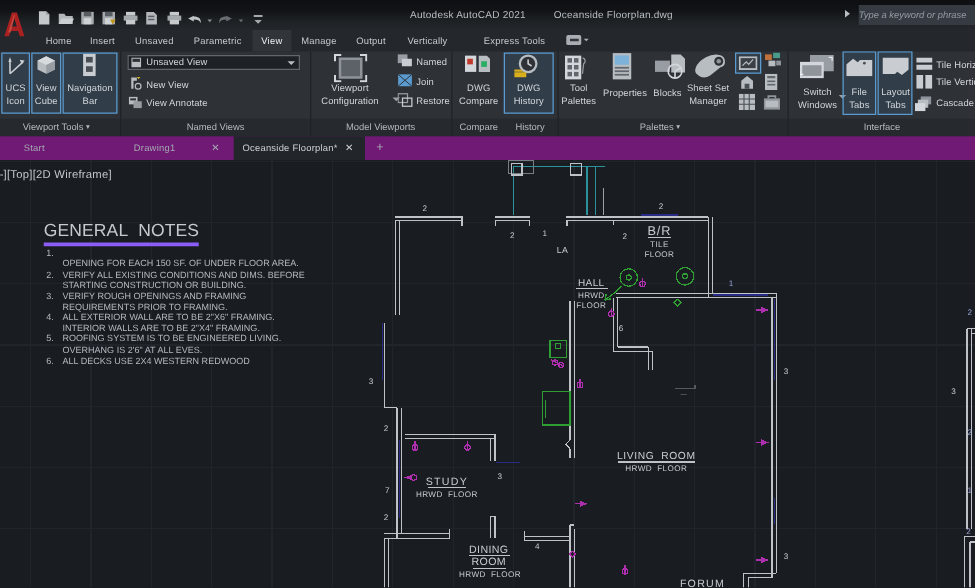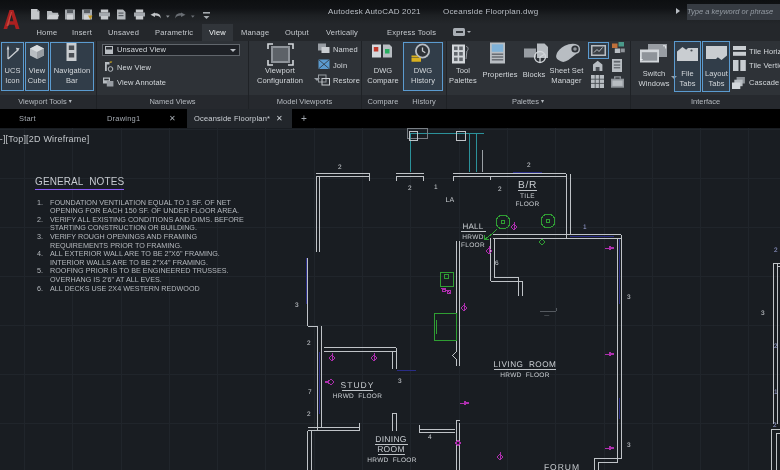--- a/index.html
+++ b/index.html
@@ -21,29 +21,29 @@
 #ribbon{position:absolute;left:0;top:41px;width:780px;height:68px;background:#2e3237;overflow:hidden}
 #lblrow{position:absolute;left:0;top:54px;width:780px;height:14px;background:#26292e}
 .lbl{position:absolute;top:55px;height:12px;line-height:12px;font-size:7.5px;color:#b4b9bf;text-align:center}
 .sep{position:absolute;top:0;width:1px;height:68px;background:#1f2226}
 .btn-hl{position:absolute;border:1px solid #5b9bd0;background:rgba(70,130,180,.15)}
 .bt{position:absolute;font-size:7.5px;color:#d3d7db;text-align:center;line-height:9.5px;letter-spacing:.1px}
 .btl{position:absolute;font-size:7.5px;color:#d3d7db;text-align:left;line-height:9.5px;letter-spacing:.1px;white-space:nowrap}
 .ico{position:absolute}
 .caret-d{position:absolute;width:0;height:0;border-top:3px solid #b9bec4;border-left:3px solid transparent;border-right:3px solid transparent}
 
-#tabbar{position:absolute;left:0;top:109px;width:780px;height:19px;background:#000000}
+#tabbar{position:absolute;left:0;top:109px;width:780px;height:19px;background:#701a75}
 .ftab{position:absolute;top:0;height:19px;font-size:7.5px;color:#a4aab1;line-height:19px;letter-spacing:.2px}
 #ftab-active{background:#22262b;color:#ced3d8}
 .fx{position:absolute;font-size:8px;color:#a4aab1;line-height:19px}
 
 #canvas{position:absolute;left:0;top:128px;width:780px;height:342px;background:#191d22}
 #vplabel{position:absolute;left:-3px;top:134px;font-size:9px;color:#c3c7cb;letter-spacing:.2px}
 .gn{position:absolute;font-size:7.2px;color:#b5b9be;white-space:nowrap;letter-spacing:.02px}
-.gn-h{position:absolute;left:35px;top:176px;font-size:10px;color:#c6cacf;letter-spacing:0.1px;border-bottom:1px solid #8b5cf6;padding-bottom:1.5px}
+.gn-h{position:absolute;left:35px;top:176px;font-size:14px;color:#c6cacf;letter-spacing:0.1px;border-bottom:3px solid #8b5cf6;padding-bottom:1.5px}
 
 #headline{position:absolute;left:0;top:192.3px;width:780px;text-align:center;font-family:"Liberation Serif",serif;font-weight:bold;font-size:44.5px;line-height:43px;color:#fff;-webkit-text-stroke:2.4px #fff;letter-spacing:0.3px;text-shadow:2px 3px 0 #15181c,3px 3px 1px #15181c;white-space:nowrap}
 </style></head>
 <body>
 <div id="page">
 <div id="titlebar">
   <svg class="abs" style="left:3px;top:9px;z-index:5" width="17" height="21" viewBox="0 0 17 21">
         <path d="M0.5 20 L6.5 1 L10.5 1 L16.5 20 L12.8 20 L11.5 15.8 L5.5 15.8 L4.2 20 Z M6.6 12.2 L10.4 12.2 L8.5 5.8 Z" fill="#ab2020"></path>
         <path d="M3.5 17 L8 3 L9 3 L5.5 17 Z" fill="#d86a5a" opacity="0.55"></path>
       </svg>
@@ -474,28 +474,27 @@
 <text x="391" y="324" font-size="8.5" fill="#c9cdd1" text-anchor="middle" letter-spacing="0.3">ROOM</text>
 <line x1="378" y1="326.5" x2="405" y2="326.5" stroke="#bfc3c7" stroke-width="1"></line>
 <text x="392" y="333.5" font-size="6.5" fill="#c9cdd1" text-anchor="middle" letter-spacing="0.3">HRWD&nbsp;&nbsp;FLOOR</text>
 <text x="562" y="341.5" font-size="8.5" fill="#c9cdd1" text-anchor="middle" letter-spacing="1">FORUM</text>
 <text x="547" y="189" font-size="5" fill="#8a8f94" text-anchor="middle" letter-spacing="0.3">—</text>
       </svg>
     </div>
 <div id="vplabel">[-][Top][2D Wireframe]</div>
 <div class="gn-h">GENERAL&nbsp; NOTES</div>
     <div class="gn" style="left:37px;top:197.5px">1.</div>
-    <div class="gn" style="left:50px;top:197.5px">FOUNDATION VENTILATION EQUAL TO 1 SF. OF NET</div>
     <div class="gn" style="left:50px;top:206.1px">OPENING FOR EACH 150 SF. OF UNDER FLOOR AREA.</div>
     <div class="gn" style="left:37px;top:214.7px">2.</div>
     <div class="gn" style="left:50px;top:214.7px">VERIFY ALL EXISTING CONDITIONS AND DIMS. BEFORE</div>
     <div class="gn" style="left:50px;top:223.3px">STARTING CONSTRUCTION OR BUILDING.</div>
     <div class="gn" style="left:37px;top:231.9px">3.</div>
     <div class="gn" style="left:50px;top:231.9px">VERIFY ROUGH OPENINGS AND FRAMING</div>
     <div class="gn" style="left:50px;top:240.5px">REQUIREMENTS PRIOR TO FRAMING.</div>
     <div class="gn" style="left:37px;top:249.1px">4.</div>
     <div class="gn" style="left:50px;top:249.1px">ALL EXTERIOR WALL ARE TO BE 2"X6" FRAMING.</div>
     <div class="gn" style="left:50px;top:257.7px">INTERIOR WALLS ARE TO BE 2"X4" FRAMING.</div>
     <div class="gn" style="left:37px;top:266.3px">5.</div>
-    <div class="gn" style="left:50px;top:266.3px">ROOFING PRIOR IS TO BE ENGINEERED TRUSSES.</div>
+    <div class="gn" style="left:50px;top:266.3px">ROOFING SYSTEM IS TO BE ENGINEERED LIVING.</div>
     <div class="gn" style="left:50px;top:274.9px">OVERHANG IS 2'6" AT ALL EVES.</div>
     <div class="gn" style="left:37px;top:283.5px">6.</div>
     <div class="gn" style="left:50px;top:283.5px">ALL DECKS USE 2X4 WESTERN REDWOOD</div>
 </div>
 </body></html>

